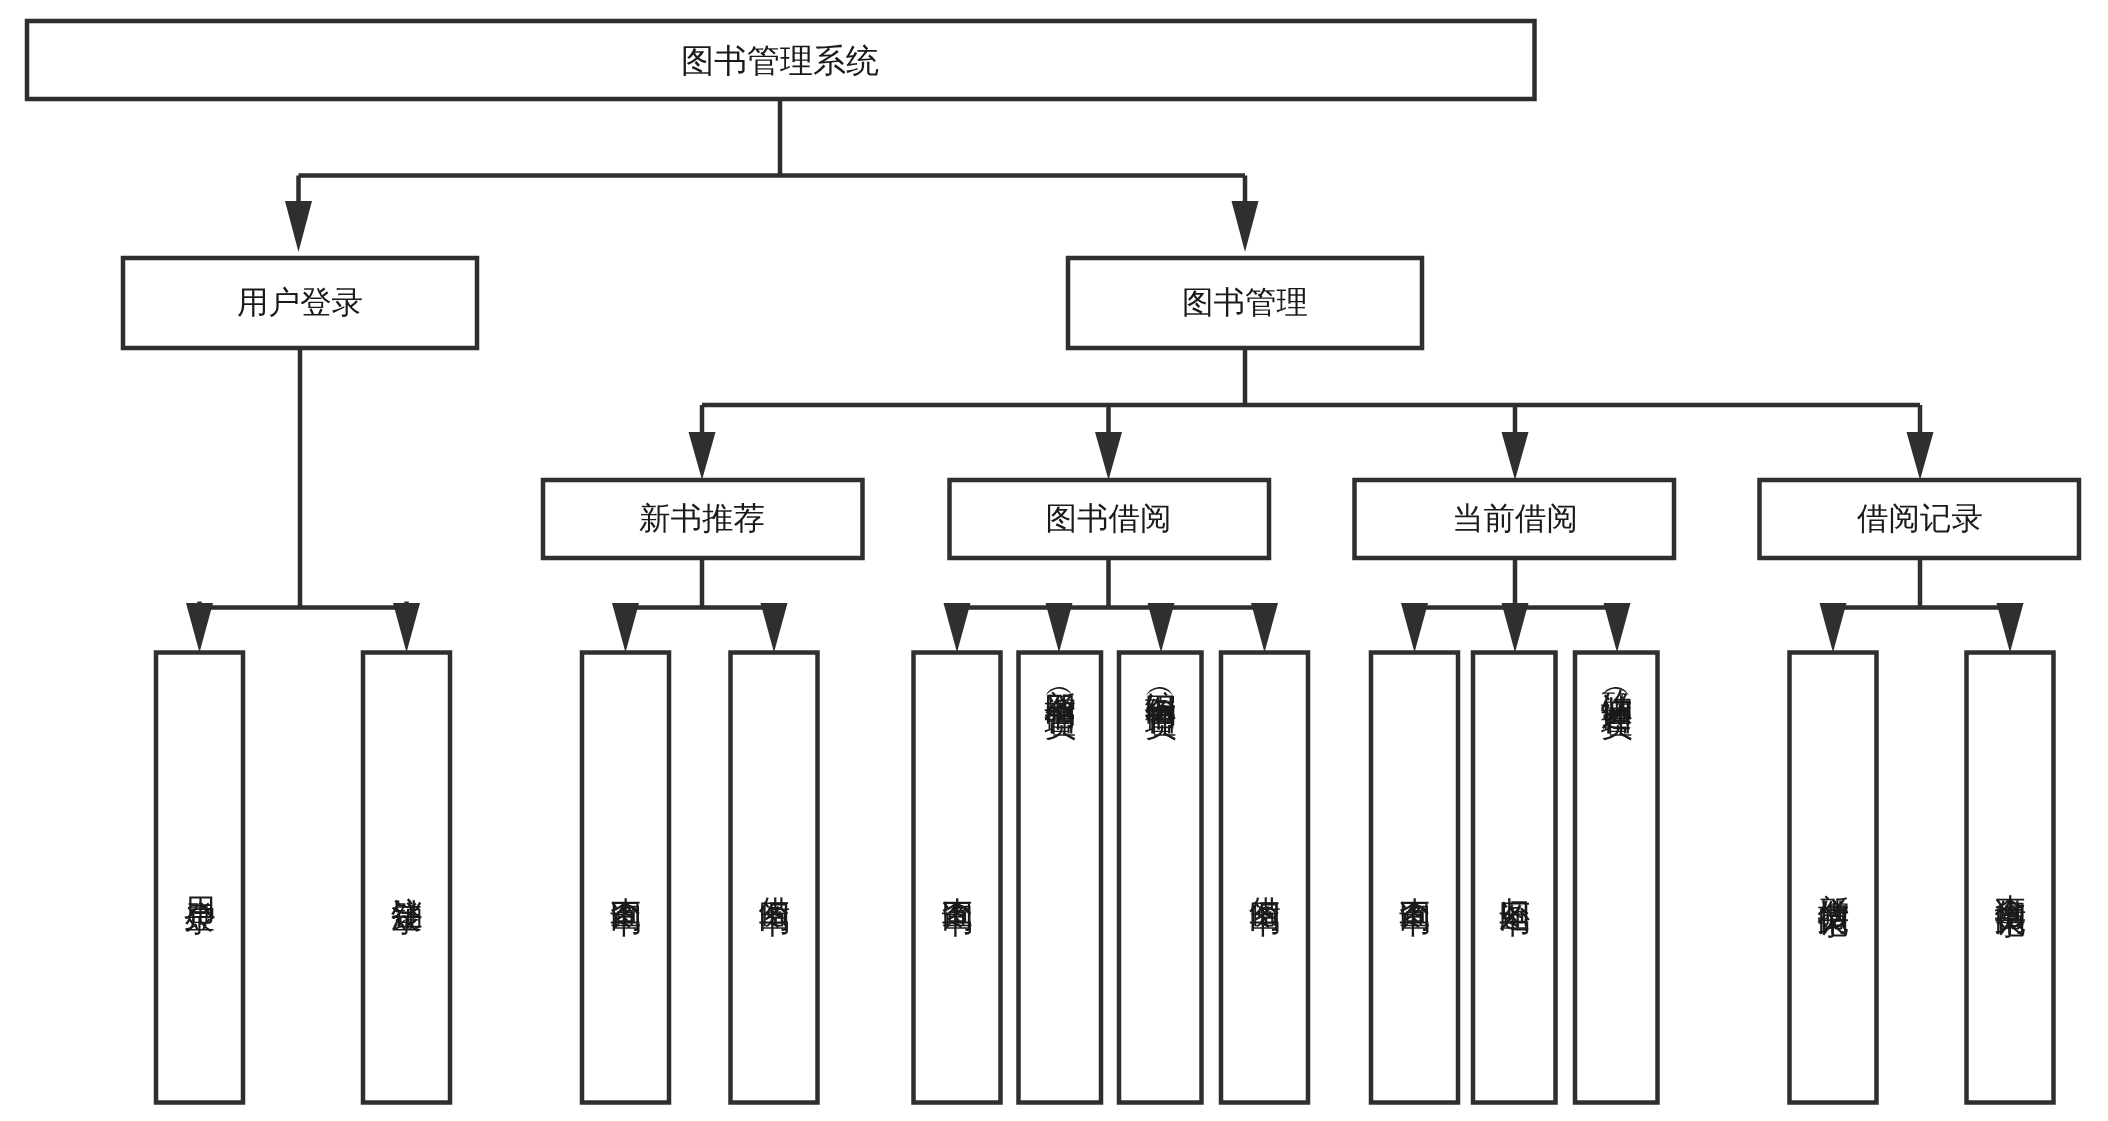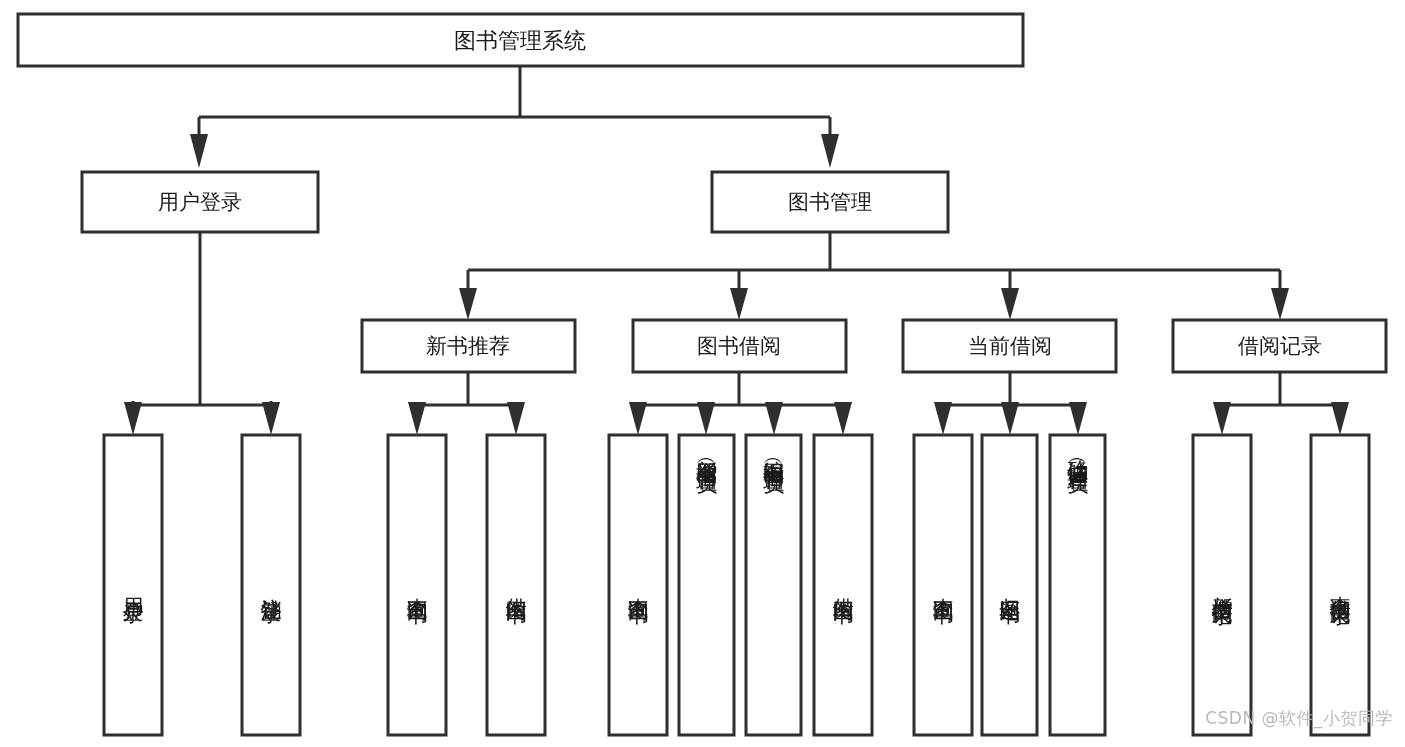--- a/index.html
+++ b/index.html
@@ -231,15 +231,14 @@
     <span class="vlabel-text" style="margin-top:8px;">确认归还（管理员）</span>
   </div>
 
   <div class="vlabel-wrap" style="left:1193px; top:435px; width:58px; height:300px;">
     <span class="vlabel-text">新增借阅记录</span>
   </div>
   <div class="vlabel-wrap" style="left:1311px; top:435px; width:58px; height:300px;">
     <span class="vlabel-text">查询借阅记录</span>
   </div>
 
-  <div class="watermark">CSDN @软件_小贺同学</div>
 
 </div>
 
 </body></html>

